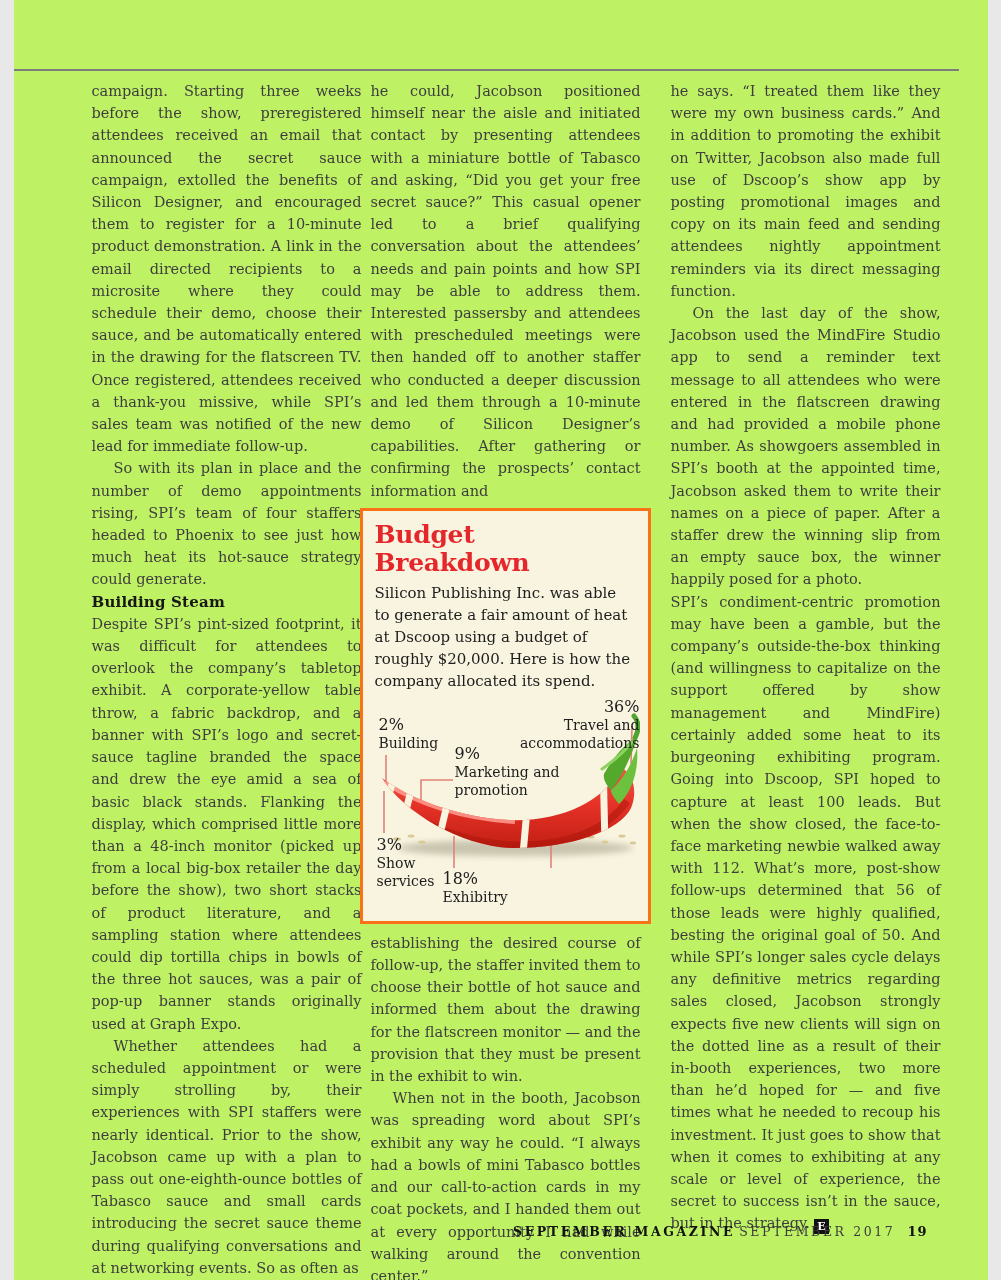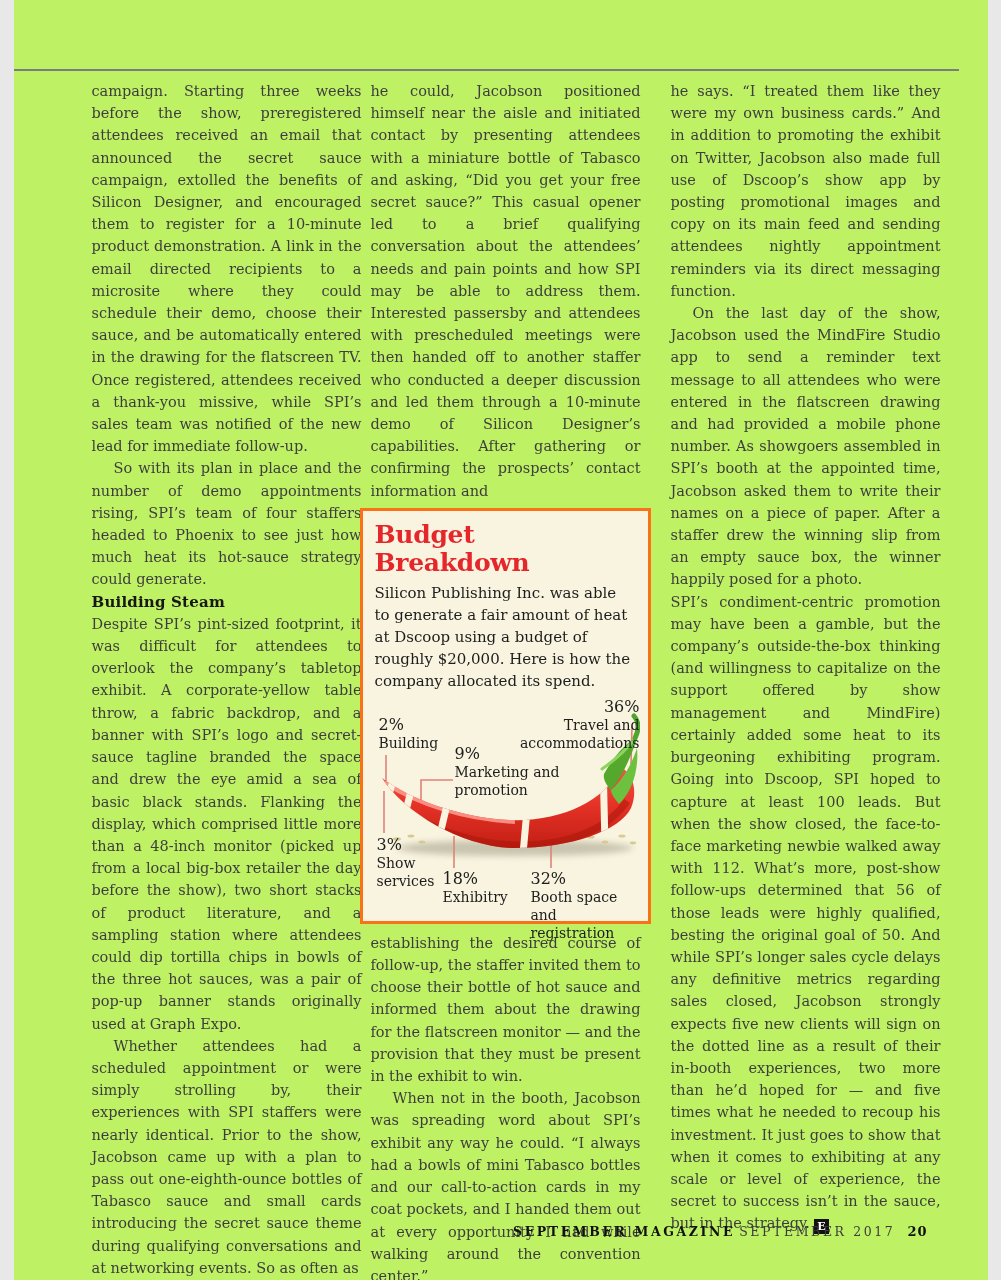--- a/index.html
+++ b/index.html
@@ -177,39 +177,34 @@
         </div>
         <div class="slice-label" style="left:2px;top:140px">
           <div class="pct">3%</div>
           <div class="lbl">Show
 services</div>
         </div>
         <div class="slice-label" style="left:68px;top:174px">
           <div class="pct">18%</div>
           <div class="lbl">Exhibitry</div>
         </div>
-        <div class="slice-label" style="left:156px;top:174px">
-          <div class="pct">32%</div>
-          <div class="lbl">Booth space and
-registration</div>
-        </div>
       </div>
     </aside>
 
     <div>
         <p>establishing the desired course of follow-up, the staffer invited them to choose their bottle of hot sauce and informed them about the drawing for the flatscreen monitor — and the provision that they must be present in the exhibit to win.</p>
         <p class="indent">When not in the booth, Jacobson was spreading word about SPI’s exhibit any way he could. “I always had a bowls of mini Tabasco bottles and our call-to-action cards in my coat pockets, and I handed them out at every opportunity I had while walking around the convention center,”</p>
       </div>
   </div>
 
   <div class="col col-3">
       <p>he says. “I treated them like they were my own business cards.” And in addition to promoting the exhibit on Twitter, Jacobson also made full use of Dscoop’s show app by posting promotional images and copy on its main feed and sending attendees nightly appointment reminders via its direct messaging function.</p>
       <p class="indent">On the last day of the show, Jacobson used the MindFire Studio app to send a reminder text message to all attendees who were entered in the flatscreen drawing and had provided a mobile phone number. As showgoers assembled in SPI’s booth at the appointed time, Jacobson asked them to write their names on a piece of paper. After a staffer drew the winning slip from an empty sauce box, the winner happily posed for a photo.</p>
       <p>SPI’s condiment-centric promotion may have been a gamble, but the company’s outside-the-box thinking (and willingness to capitalize on the support offered by show management and MindFire) certainly added some heat to its burgeoning exhibiting program. Going into Dscoop, SPI hoped to capture at least 100 leads. But when the show closed, the face-to-face marketing newbie walked away with 112. What’s more, post-show follow-ups determined that 56 of those leads were highly qualified, besting the original goal of 50. And while SPI’s longer sales cycle delays any definitive metrics regarding sales closed, Jacobson strongly expects five new clients will sign on the dotted line as a result of their in-booth experiences, two more than he’d hoped for — and five times what he needed to recoup his investment. It just goes to show that when it comes to exhibiting at any scale or level of experience, the secret to success isn’t in the sauce, but in the strategy.<span class="endmark">E</span></p>
     </div>
 
   <div class="footer">
     <span class="mag">SEPTEMBER MAGAZINE</span>
     <span class="issue">SEPTEMBER 2017</span>
-    <span class="pagenum">20</span>
+    <span class="pagenum">19</span>
   </div>
 
 </div>
 
 </body></html>

